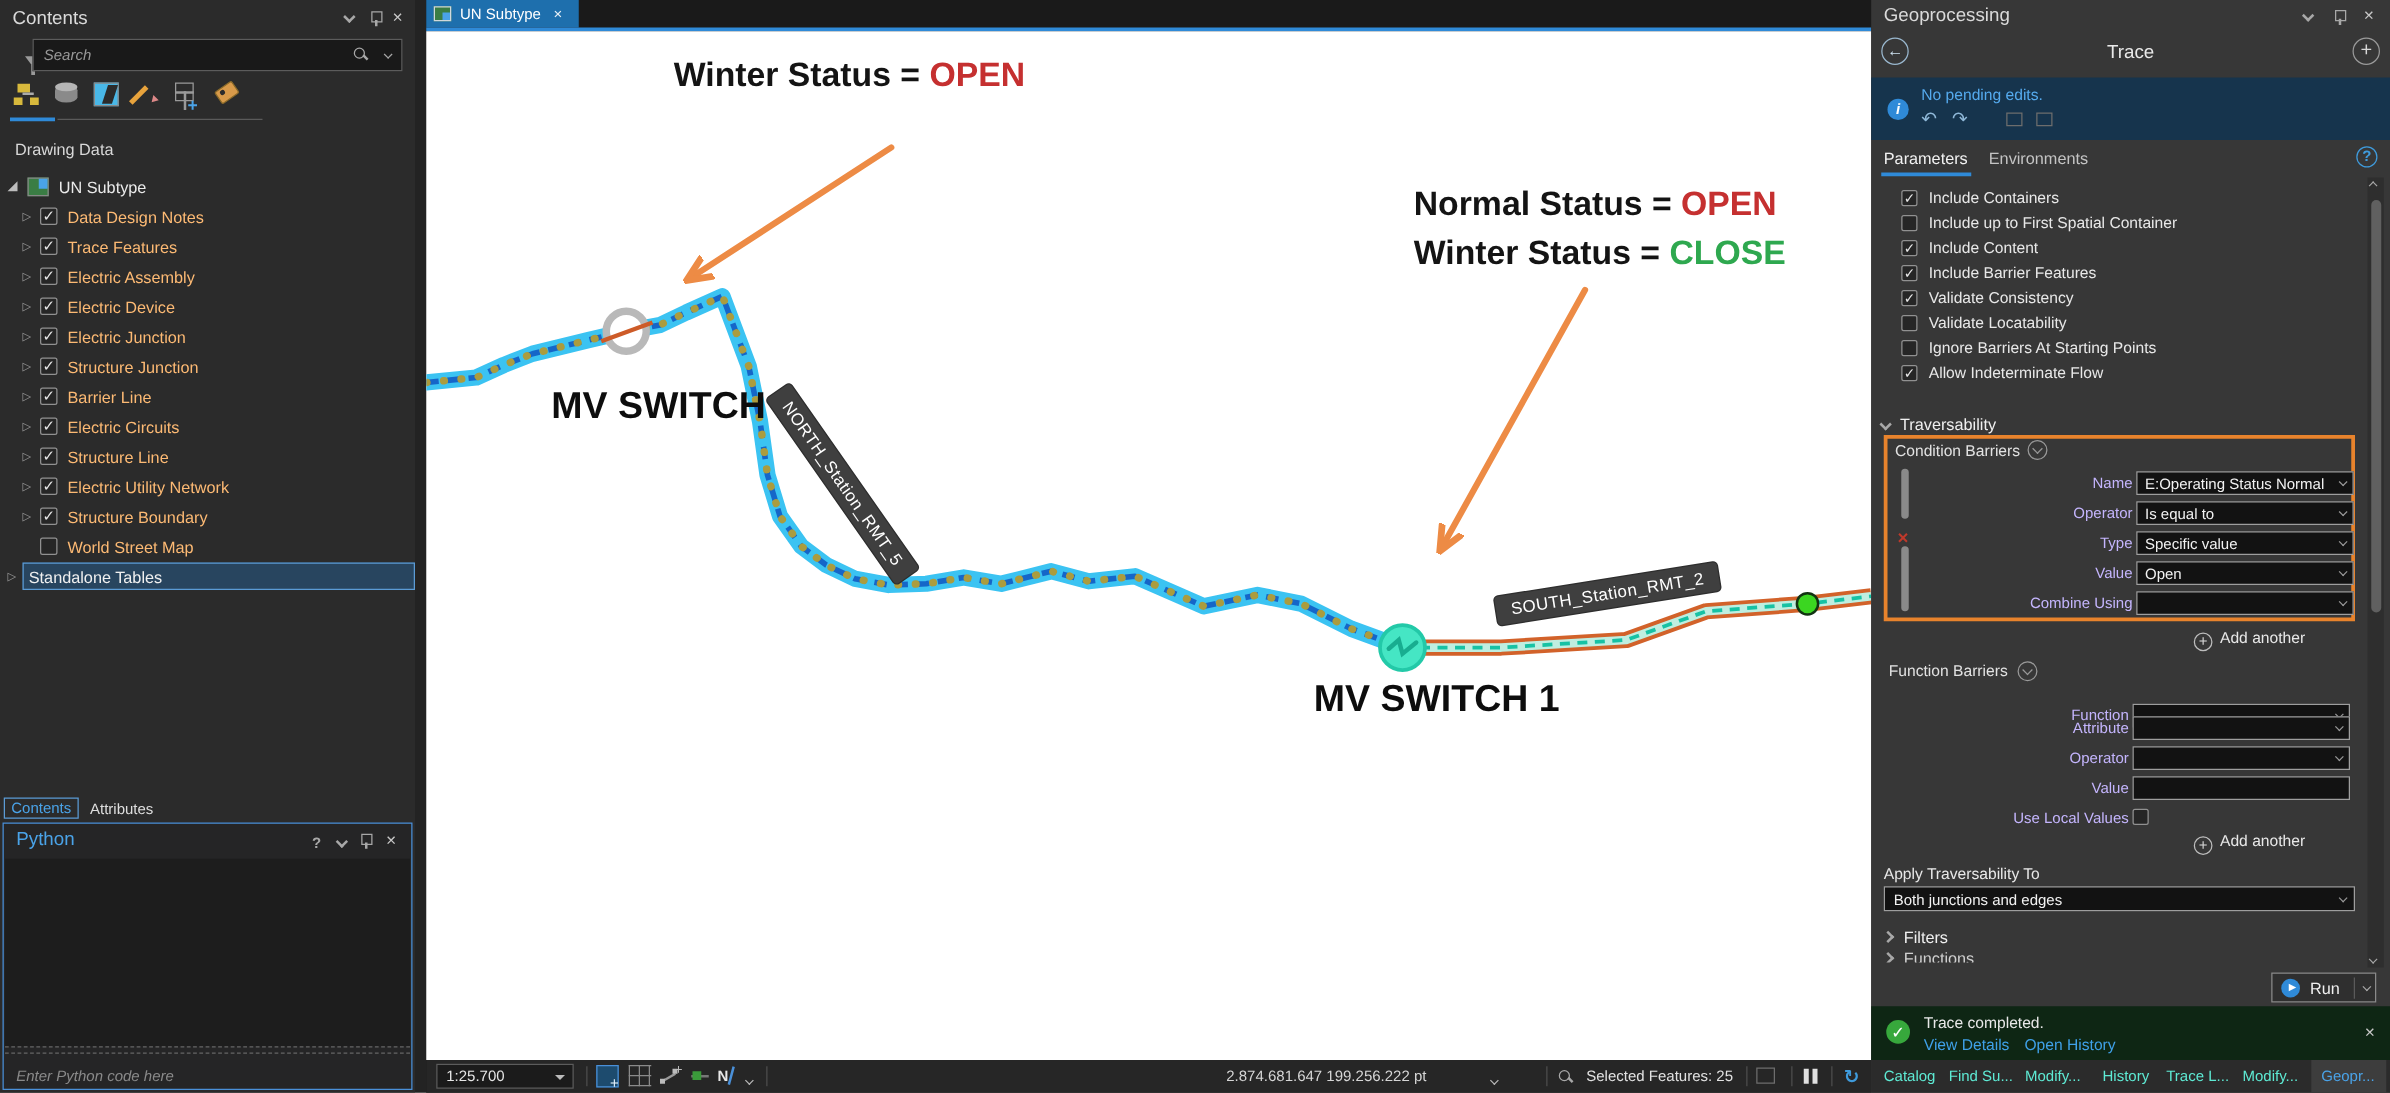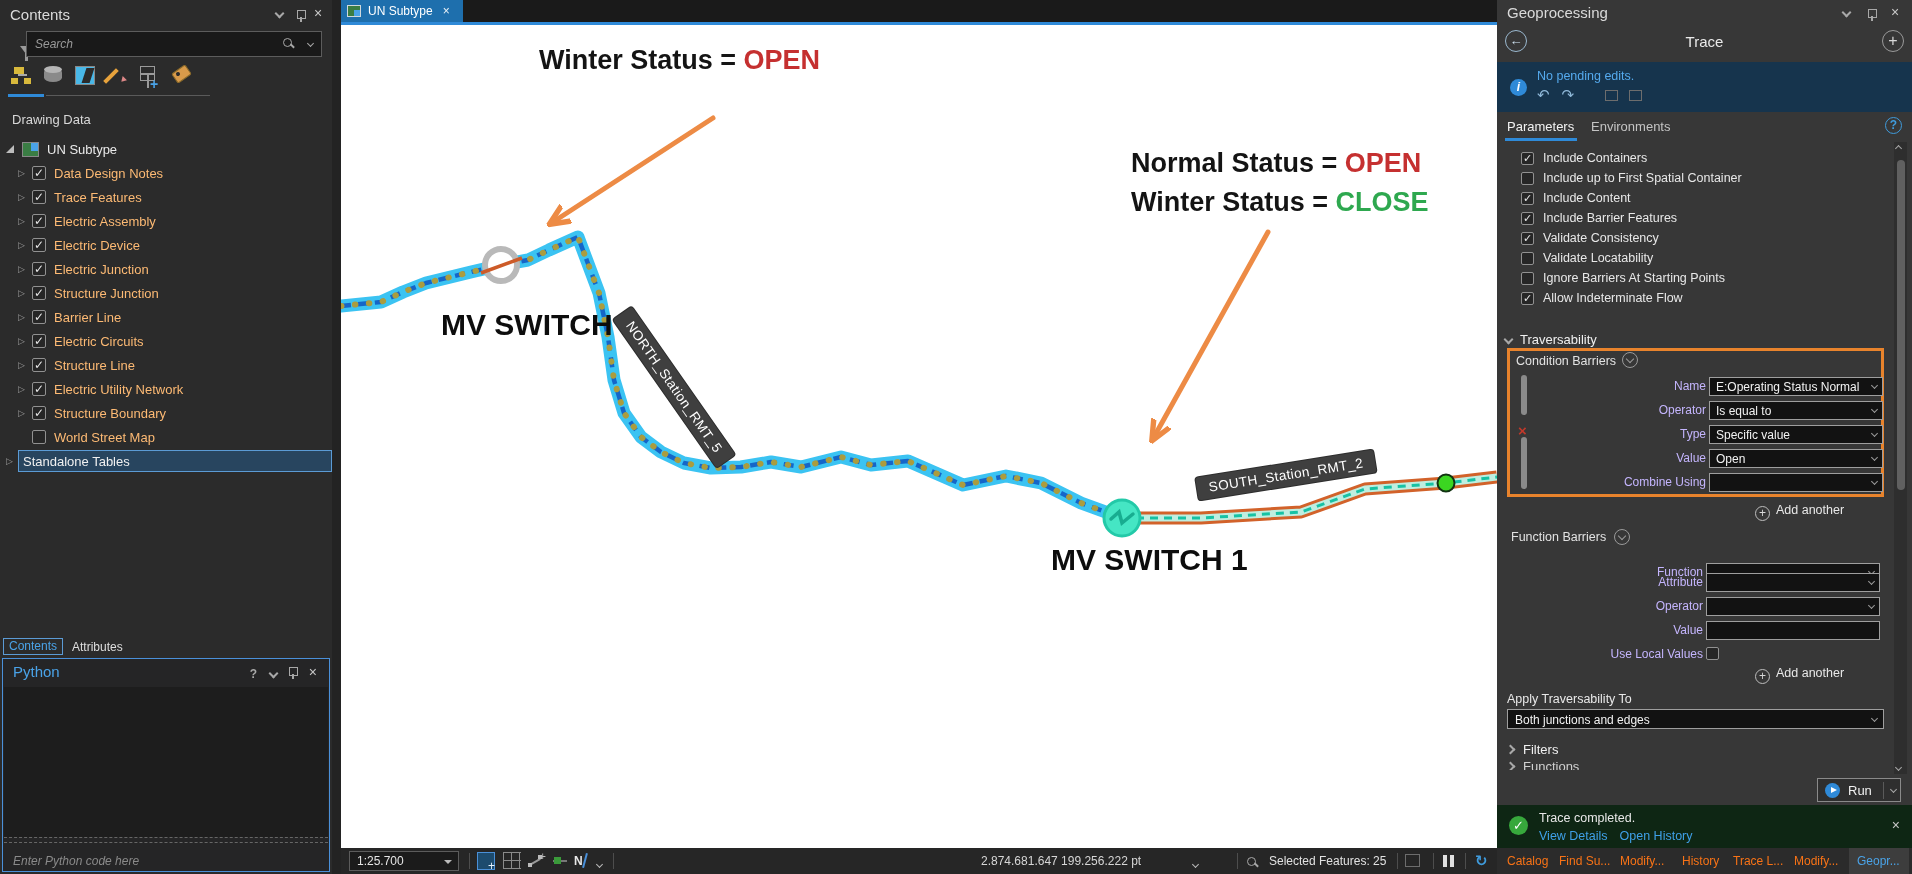--- a/index.html
+++ b/index.html
@@ -143,21 +143,21 @@
   #run-btn .play { position:absolute; left:7px; top:4px; width:15px; height:15px; border-radius:50%; background:#2f8ad8; }
   #run-btn .play::after { content:""; position:absolute; left:5.5px; top:4px; width:0; height:0; border-left:6px solid #fff; border-top:3.5px solid transparent; border-bottom:3.5px solid transparent; }
   #run-btn .t { position:absolute; left:30px; top:4px; font-size:13px; color:#f0f0f0; }
   #run-btn .dv { position:absolute; right:16px; top:3px; width:1px; height:17px; background:#5a5a5a; }
   #notif { left:0; top:805px; width:415px; height:43px; background:#0e2614; }
   #notif .ck { position:absolute; left:12px; top:11px; width:19px; height:19px; border-radius:50%; background:#37a83c; color:#fff; font-size:13px; text-align:center; line-height:19px; }
   #notif .msg { position:absolute; left:42px; top:6px; font-size:12.5px; color:#e8e8e8; }
   #notif .links { position:absolute; left:42px; top:24px; font-size:12.5px; color:#3fa0e8; display:flex; gap:12px; }
   #notif .x { position:absolute; right:12px; top:12px; color:#c8c8c8; font-size:14px; }
   #gp-bottom { left:0; top:848px; width:415px; height:26px; background:#2b2b2b; }
-  .btab { position:absolute; top:6px; font-size:12px; color:#f97316; white-space:nowrap; }
+  .btab { position:absolute; top:6px; font-size:12px; color:#5eead4; white-space:nowrap; }
   .btab.active { color:#4aa3e8; }
   #btab-bg { position:absolute; left:352px; top:0; width:60px; height:26px; background:#3d3d3d; }
 </style>
 </head>
 <body>
 
 <div id="left" class="abs">
   <div id="contents-title" class="abs">Contents</div>
   <span class="abs chev" style="left:276px;top:10px;"></span>
   <span class="abs pin" style="left:296px;top:8px;"></span>

